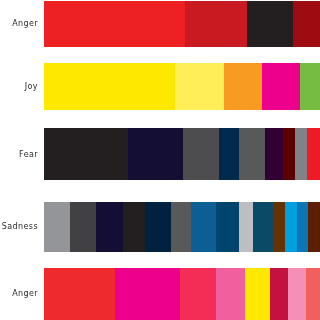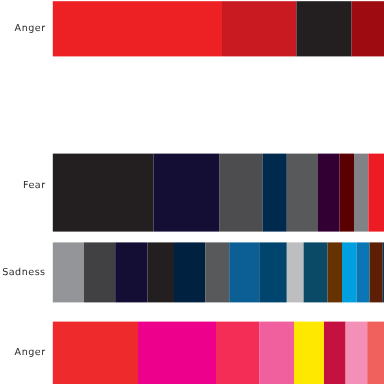--- a/index.html
+++ b/index.html
@@ -59,21 +59,31 @@
 <div id="palette-chart" style="background: rgb(255, 255, 255);">
     <div class="palette-row" style="top: 1px; height: 46px;">
       <div class="row-label" style="top: 18px; color: rgb(43, 43, 43);">Anger</div>
       <div class="swatch-strip">
         <div class="swatch" title="#ED2024" style="background: rgb(237, 32, 36); width: 141px;"></div>
         <div class="swatch" title="#C81A20" style="background: rgb(200, 26, 32); width: 62px;"></div>
         <div class="swatch" title="#231F20" style="background: rgb(35, 31, 32); width: 46px;"></div>
         <div class="swatch" title="#9E0B10" style="background: rgb(158, 11, 16); width: 27px;"></div>
       </div>
     </div>
-    <div class="palette-row" style="top: 128px; height: 65px;">
+    <div class="palette-row" style="top: 63px; height: 47px;">
+      <div class="row-label" style="top: 19px; color: rgb(43, 43, 43);">Joy</div>
+      <div class="swatch-strip">
+        <div class="swatch" title="#FFE800" style="background: rgb(255, 232, 0); width: 131px;"></div>
+        <div class="swatch" title="#FFEE58" style="background: rgb(255, 238, 88); width: 49px;"></div>
+        <div class="swatch" title="#F79C21" style="background: rgb(247, 156, 33); width: 38px;"></div>
+        <div class="swatch" title="#EC008C" style="background: rgb(236, 0, 140); width: 38px;"></div>
+        <div class="swatch" title="#76BC43" style="background: rgb(118, 188, 67); width: 20px;"></div>
+      </div>
+    </div>
+    <div class="palette-row" style="top: 128px; height: 52px;">
       <div class="row-label" style="top: 22px; color: rgb(43, 43, 43);">Fear</div>
       <div class="swatch-strip">
         <div class="swatch" title="#231F20" style="background: rgb(35, 31, 32); width: 84px;"></div>
         <div class="swatch" title="#140E35" style="background: rgb(20, 14, 53); width: 55px;"></div>
         <div class="swatch" title="#4D4D4F" style="background: rgb(77, 77, 79); width: 36px;"></div>
         <div class="swatch" title="#00294E" style="background: rgb(0, 41, 78); width: 20px;"></div>
         <div class="swatch" title="#58595B" style="background: rgb(88, 89, 91); width: 26px;"></div>
         <div class="swatch" title="#330033" style="background: rgb(51, 0, 51); width: 18px;"></div>
         <div class="swatch" title="#5A0000" style="background: rgb(90, 0, 0); width: 12px;"></div>
         <div class="swatch" title="#808285" style="background: rgb(128, 130, 133); width: 12px;"></div>

